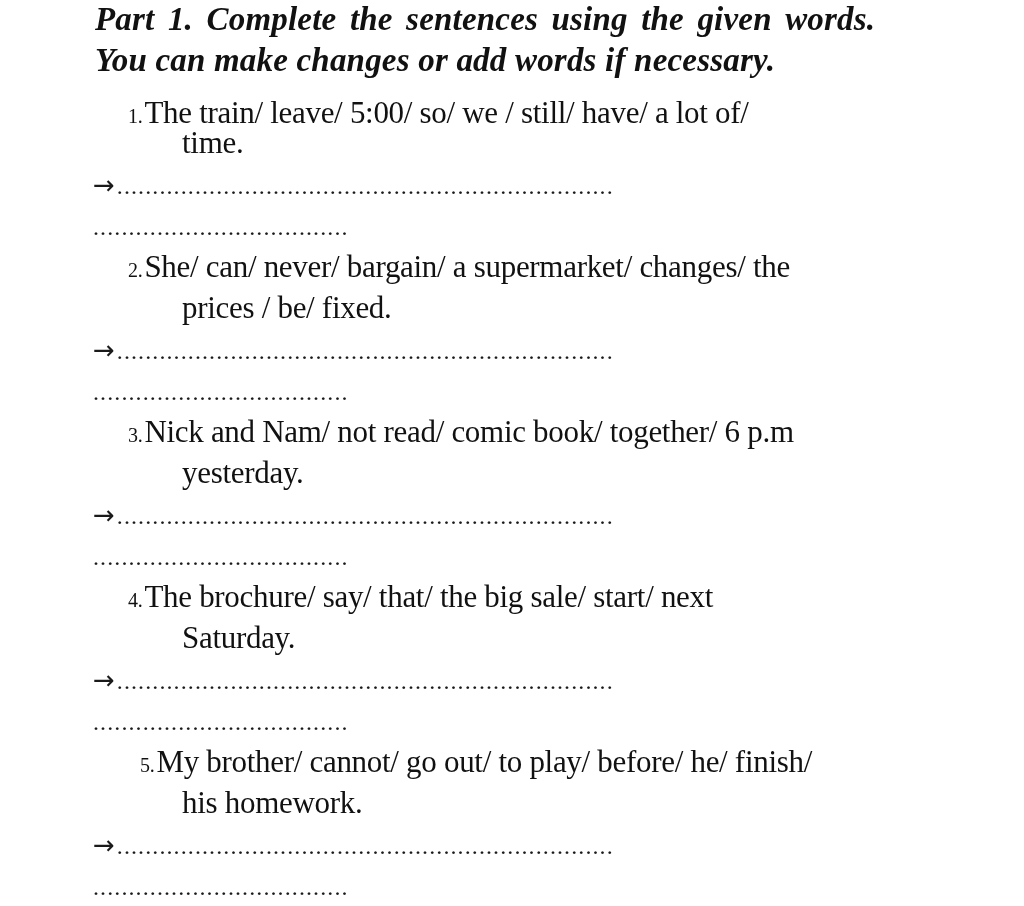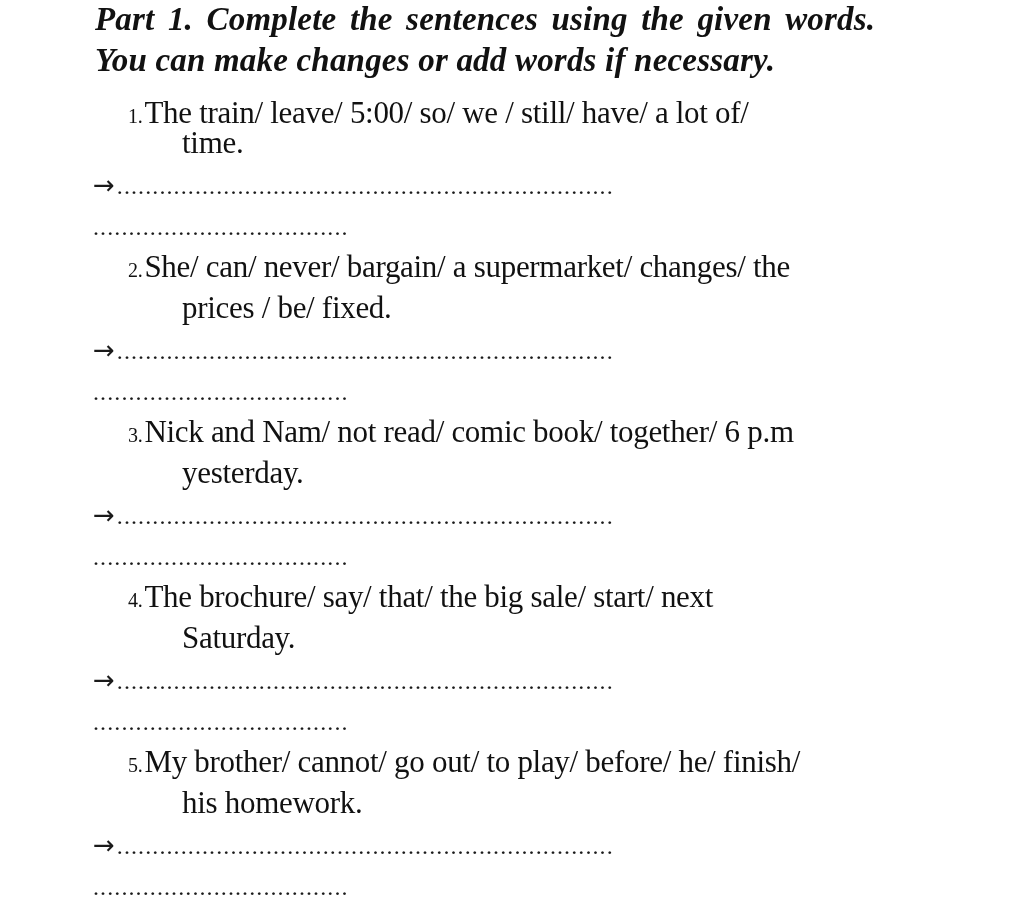--- a/index.html
+++ b/index.html
@@ -113,21 +113,21 @@
       <span class="q-num">4.</span><span>The brochure/ say/ that/ the big sale/ start/ next</span>
     </div>
     <div class="q-line q-cont" style="top:618px;">Saturday.</div>
     <div class="answer-line" style="top:665px;">
       <span class="arrow">→</span><span class="dots">......................................................................</span>
     </div>
     <div class="answer-cont" style="top:707px;">....................................</div>
   </div>
 
   <div>
-    <div class="q-line q-first" style="top:742px;">
+    <div class="q-line q-first" style="top:742px;margin-left:12px;">
       <span class="q-num">5.</span><span>My brother/ cannot/ go out/ to play/ before/ he/ finish/</span>
     </div>
     <div class="q-line q-cont" style="top:783px;">his homework.</div>
     <div class="answer-line" style="top:830px;">
       <span class="arrow">→</span><span class="dots">......................................................................</span>
     </div>
     <div class="answer-cont" style="top:872px;">....................................</div>
   </div>
 
 </div>

